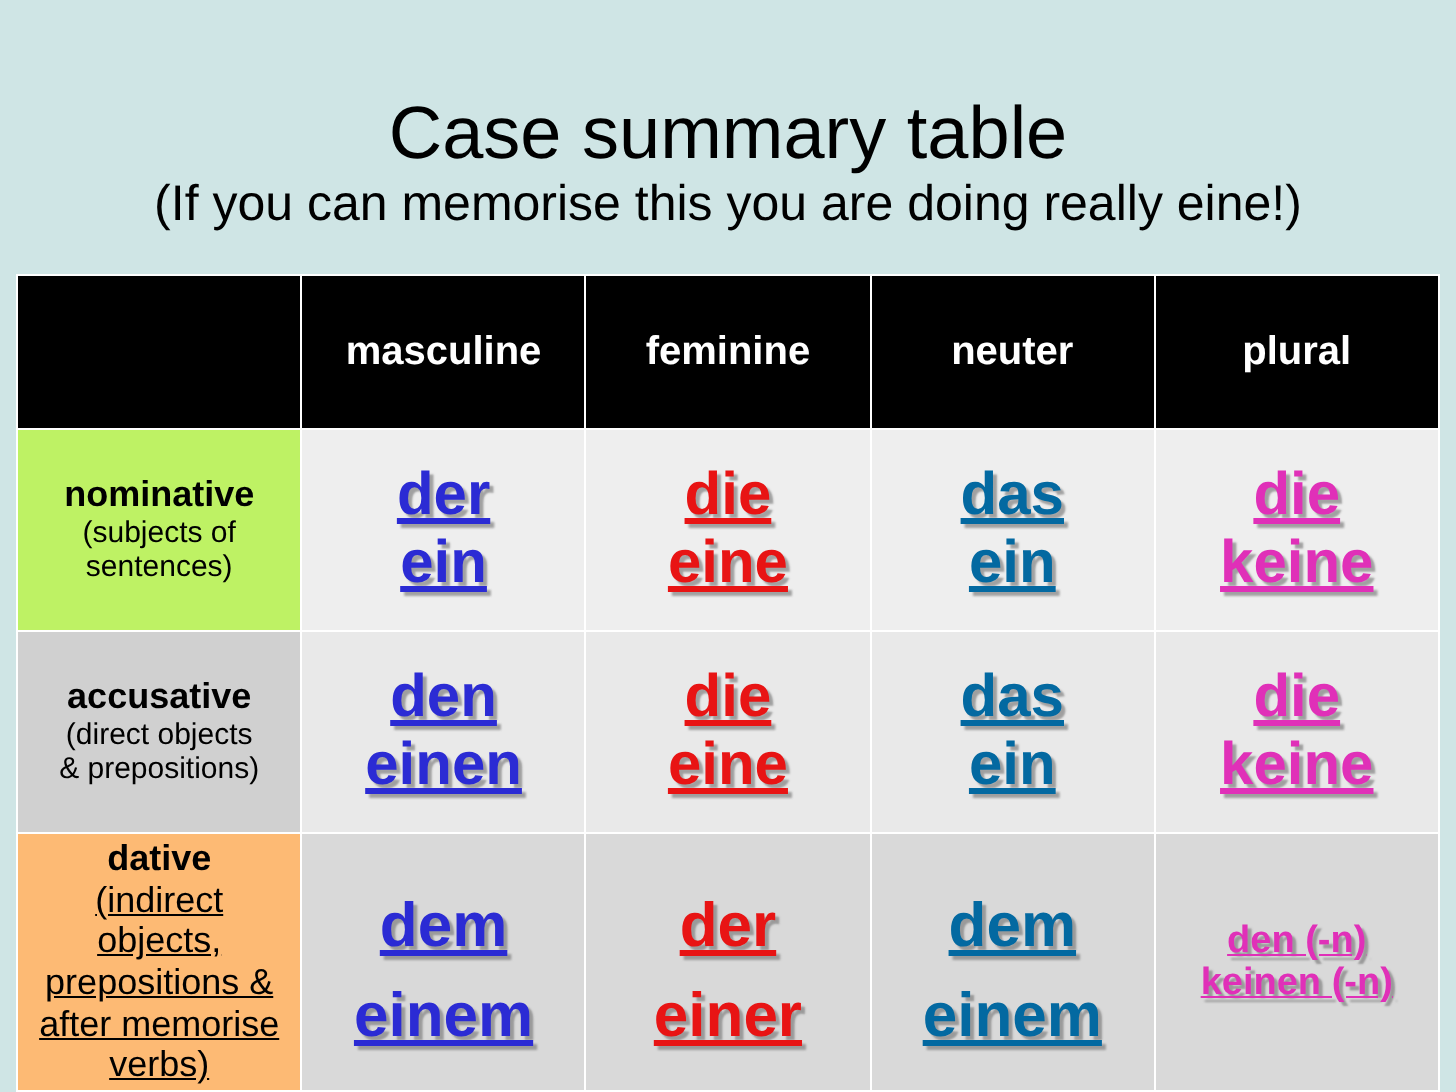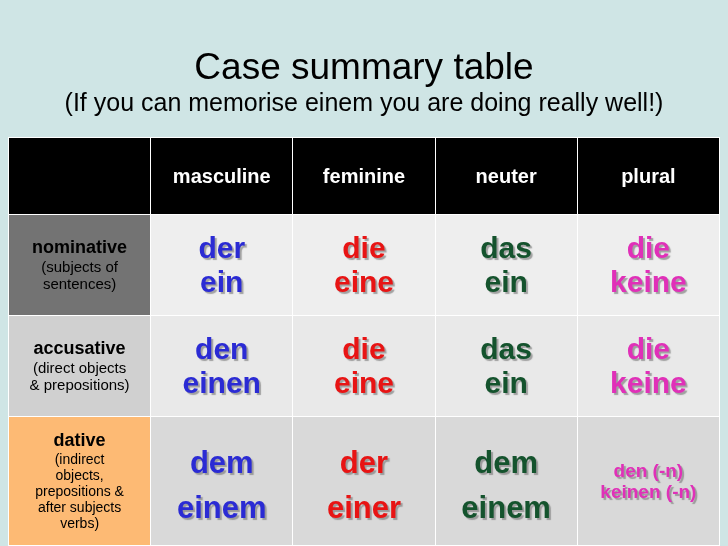--- a/index.html
+++ b/index.html
@@ -85,57 +85,58 @@
     display: block;
     line-height: 1.15;
   }
   .label-sub {
     font-size: 15px;
     font-weight: normal;
     display: block;
     line-height: 1.15;
   }
   .label-cell.accusative .label-main { font-size: 18px; }
-  .label-cell.dative .label-sub { font-size: 14px; }
+  .label-cell.dative .label-sub { font-size: 18px; text-decoration: underline; }
 
   
   .data-cell {
     background: #eeeeee;
     padding: 6px 2px;
   }
   .row-nom .data-cell { height: 100px; }
   .row-acc .data-cell { height: 100px; background: #e9e9e9; text-align: center; }
   .row-dat .data-cell { height: 128px; background: #d9d9d9; }
-  .row-nom .label-cell { background: #737373; height: 100px; }
+  .row-nom .label-cell { background: #bef264; height: 100px; }
   .row-acc .label-cell { background: #d0d0d0; height: 100px; margin-left: 17px; }
   .row-dat .label-cell { background: #fdba74; height: 128px; }
 
   .word {
     display: block;
     font-weight: bold;
     line-height: 1.12;
     text-shadow: 2px 2px 1px rgba(120,120,120,0.65);
+    text-decoration: underline;
   }
   .w-masc { color: #2b2bd4; }
   .w-fem  { color: #e81414; }
-  .w-neut { color: #14532d; }
+  .w-neut { color: #0369a1; }
   .w-plur { color: #e030b8; }
 
   .sz-lg { font-size: 30px; }
   .sz-sm { font-size: 19px; }
 
   .row-dat .sz-lg { font-size: 31px; margin-top: 10px; }
 </style>
 </head>
 <body>
 
 <div class="slide">
 
   <div class="title">Case summary table</div>
-  <div class="subtitle">(If you can memorise einem you are doing really well!)</div>
+  <div class="subtitle">(If you can memorise this you are doing really eine!)</div>
 
   <div class="table-wrap">
     <table class="case-table">
       <tbody>
         <tr class="hdr-row">
           <td class="corner"></td>
           <td class="hdr-masc">masculine</td>
           <td class="hdr-fem">feminine</td>
           <td class="hdr-neut">neuter</td>
           <td class="hdr-plur">plural</td>
@@ -188,21 +189,21 @@
             <span class="word w-plur sz-lg">keine</span>
           </td>
         </tr>
 
         <tr class="row-dat">
           <td class="label-cell dative">
             <span class="label-main">dative</span>
             <span class="label-sub">(indirect</span>
             <span class="label-sub">objects,</span>
             <span class="label-sub">prepositions &amp;</span>
-            <span class="label-sub">after subjects</span>
+            <span class="label-sub">after memorise</span>
             <span class="label-sub">verbs)</span>
           </td>
           <td class="data-cell">
             <span class="word w-masc sz-lg">dem</span>
             <span class="word w-masc sz-lg">einem</span>
           </td>
           <td class="data-cell">
             <span class="word w-fem sz-lg">der</span>
             <span class="word w-fem sz-lg">einer</span>
           </td>

